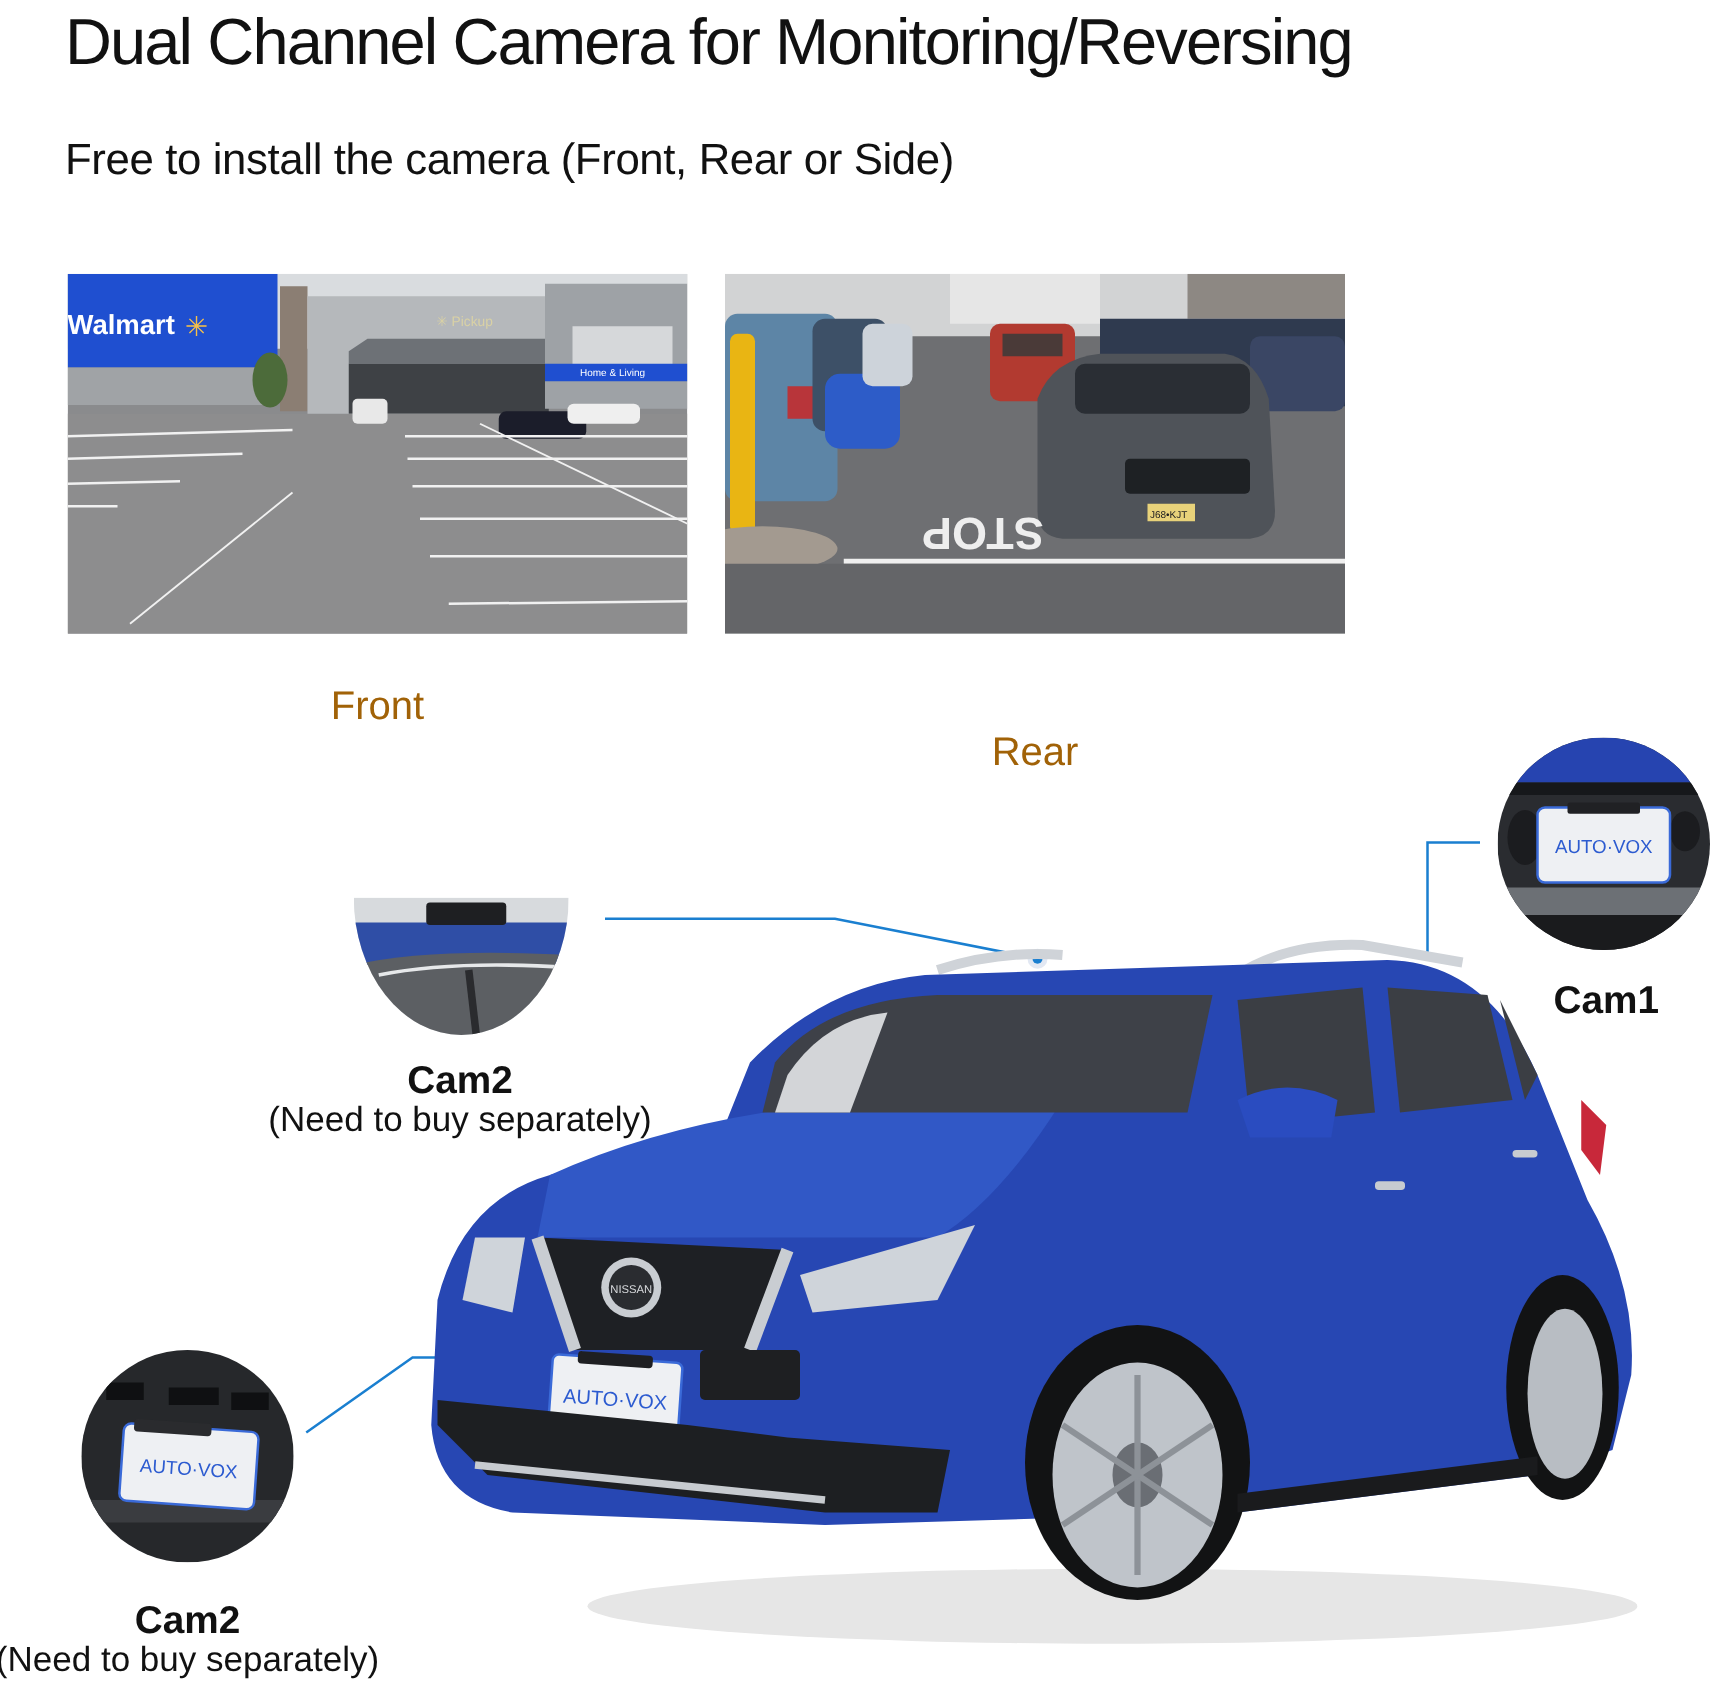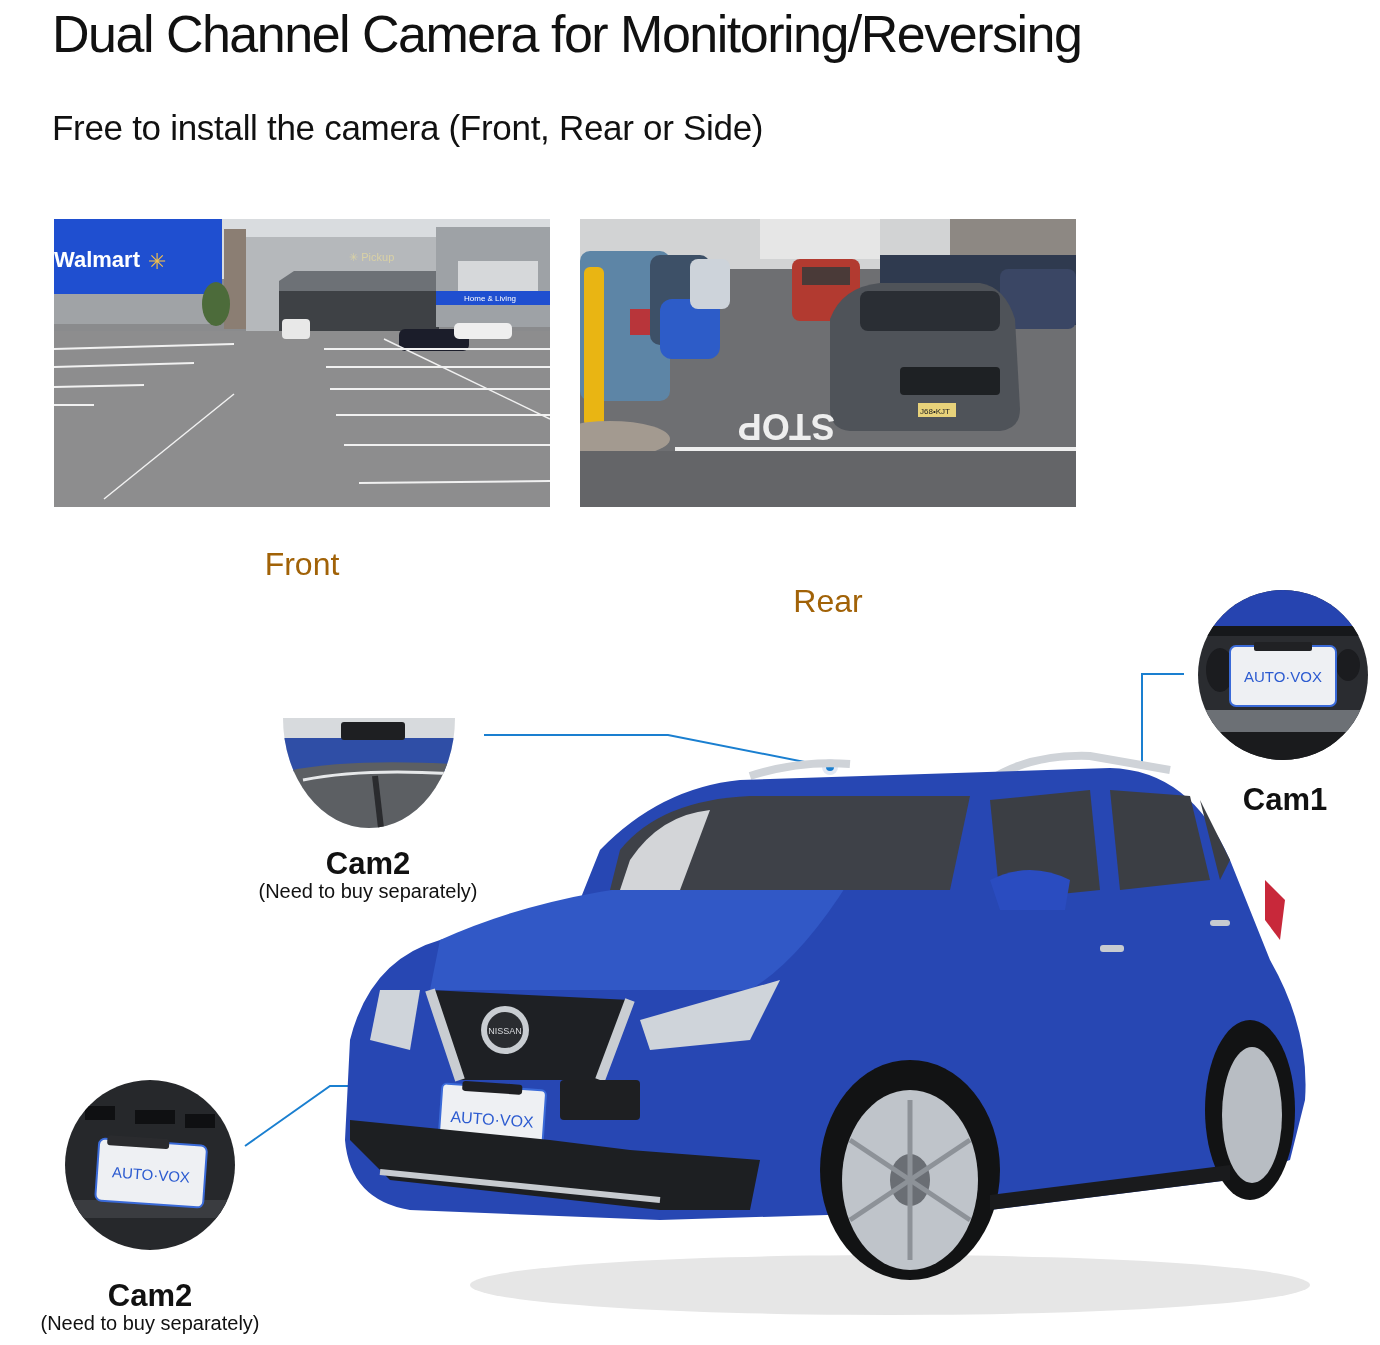--- a/index.html
+++ b/index.html
@@ -3,21 +3,21 @@
 <meta charset="utf-8">
 <style>
   html,body{margin:0;padding:0;background:#fff;}
   body{width:1380px;height:1345px;position:relative;overflow:hidden;font-family:"Liberation Sans","DejaVu Sans",sans-serif;color:#111;}
   .abs{position:absolute;}
   .title{left:52px;top:4px;font-size:52px;font-weight:400;letter-spacing:-1.5px;white-space:nowrap;color:#111;}
   .subtitle{left:52px;top:108px;font-size:35px;font-weight:400;letter-spacing:-0.3px;white-space:nowrap;color:#111;}
   .photo{overflow:hidden;}
   .caption{font-size:32px;text-align:center;white-space:nowrap;color:#a16207;}
   .cam-label{font-size:31px;font-weight:700;text-align:center;white-space:nowrap;}
-  .cam-note{font-size:20px;text-align:center;white-space:nowrap;}
+  .cam-note{font-size:28px;text-align:center;white-space:nowrap;}
   .callout{border-radius:50%;overflow:hidden;}
 </style>
 </head>
 <body>
 
 <div class="abs title">Dual Channel Camera for Monitoring/Reversing</div>
 <div class="abs subtitle">Free to install the camera (Front, Rear or Side)</div>
 
 <div class="abs photo" style="left:54px;top:219px;width:496px;height:292px;">
   <svg width="496" height="288" viewBox="0 0 496 288">

